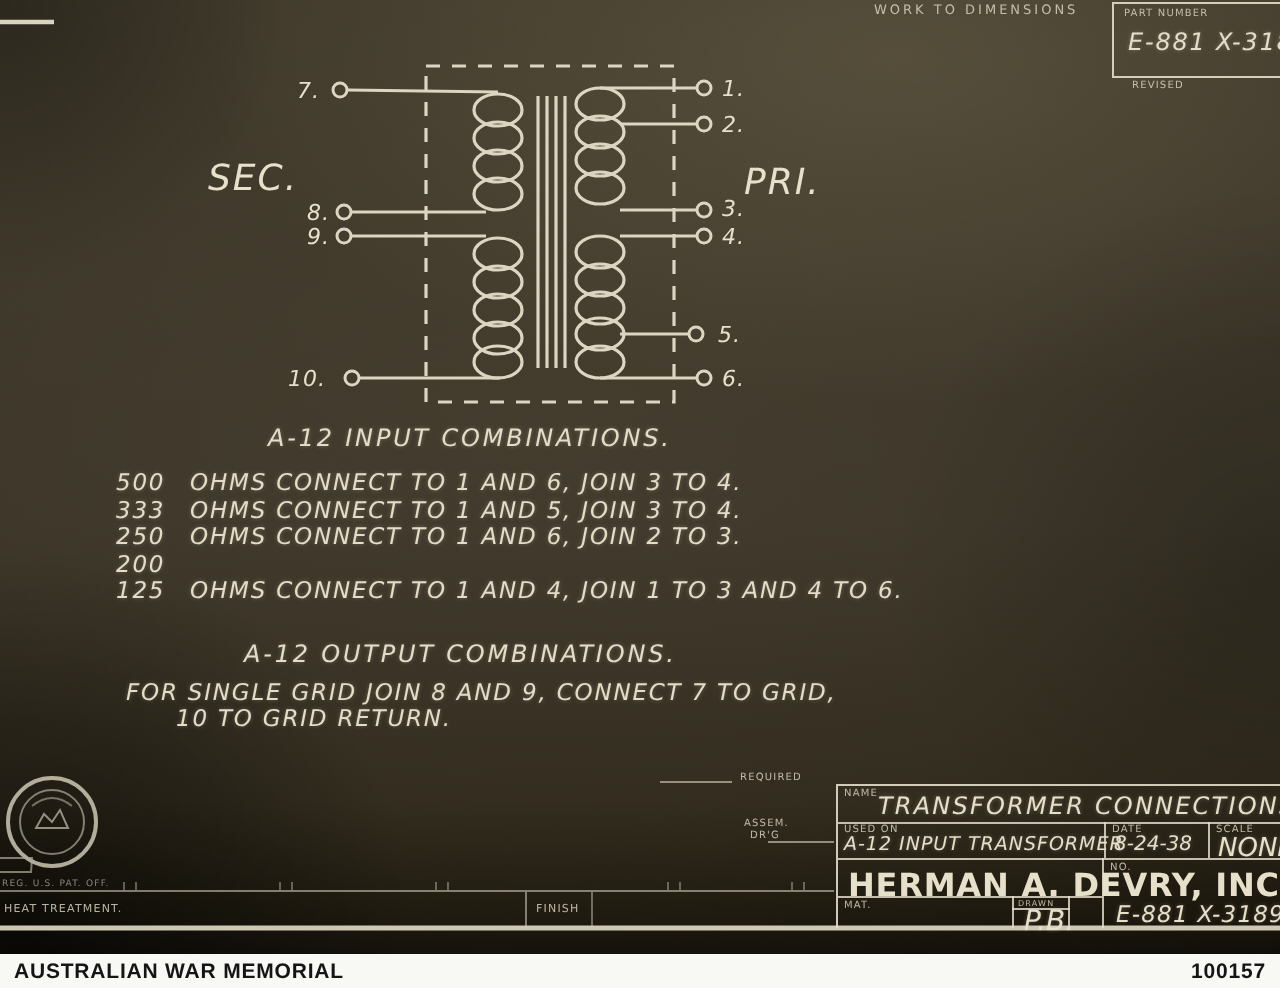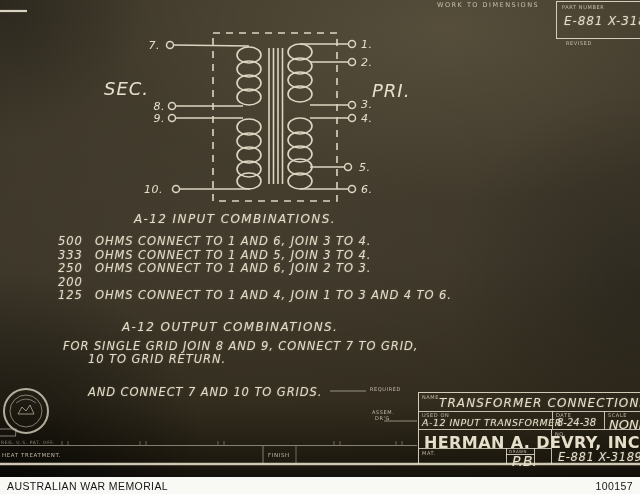--- a/index.html
+++ b/index.html
@@ -26,21 +26,21 @@
   .ohm-line{left:58px;display:flex;}
   .ohm-val{display:inline-block;width:30px;text-align:left;margin-right:7px;}
   
   .tb-border{border:1.5px solid rgba(232,225,207,.88);}
   .tb-line{background:rgba(232,225,207,.82);}
   .tb-value{font-style:italic;color:#e6dfca;text-shadow:0 0 2px rgba(240,234,214,.28);}
   
   #footer{position:absolute;left:0;top:477px;width:640px;height:17px;background:#f8f8f5;
     color:#151515;font-family:"Liberation Sans",sans-serif;font-size:10.5px;
     display:flex;align-items:center;justify-content:space-between;
-    padding:0 7px;box-sizing:border-box;letter-spacing:.4px;}
+    padding:0 7px;box-sizing:border-box;letter-spacing:.4px;font-weight:bold;}
   svg text{font-family:"DejaVu Sans",sans-serif;font-style:italic;fill:#e7e0cb;}
 </style>
 </head>
 <body>
 
 <div id="stage">
   <div id="photo">
 
     <svg class="abs" style="left:0;top:0" width="640" height="477" viewBox="0 0 640 477">
       <g stroke="#eae3cf" stroke-width="1.6" fill="none" opacity="0.92">
@@ -180,21 +180,20 @@
       <span class="ohm-val">200</span>
     </div>
     <div class="abs hand h-line ohm-line" style="top:288px">
       <span class="ohm-val">125</span>
       <span>OHMS CONNECT TO 1 AND 4, JOIN 1 TO 3 AND 4 TO 6.</span>
     </div>
 
     <div class="abs hand h-title" style="left:122px;top:320px">A-12 OUTPUT COMBINATIONS.</div>
     <div class="abs hand h-line" style="left:63px;top:339px">FOR SINGLE GRID JOIN 8 AND 9, CONNECT 7 TO GRID,</div>
     <div class="abs hand h-line" style="left:88px;top:352px">10 TO GRID RETURN.</div>
-    <div class="abs hand h-line" style="left:88px;top:385px">AND CONNECT 7 AND 10 TO GRIDS.</div>
 
     <div class="abs tiny" style="left:370px;top:386px">REQUIRED</div>
     <div class="abs tiny" style="left:372px;top:409px">ASSEM.</div>
     <div class="abs tiny" style="left:375px;top:415px">DR'G</div>
 
     <div class="abs" style="left:418px;top:392px;width:222px;height:71px;
          border-left:1.5px solid rgba(232,225,207,.88);border-top:1.5px solid rgba(232,225,207,.88);">
 
       <div class="abs tb-line" style="left:0;top:18px;width:222px;height:1.2px"></div>
       <div class="abs tb-line" style="left:0;top:36px;width:222px;height:1.2px"></div>

